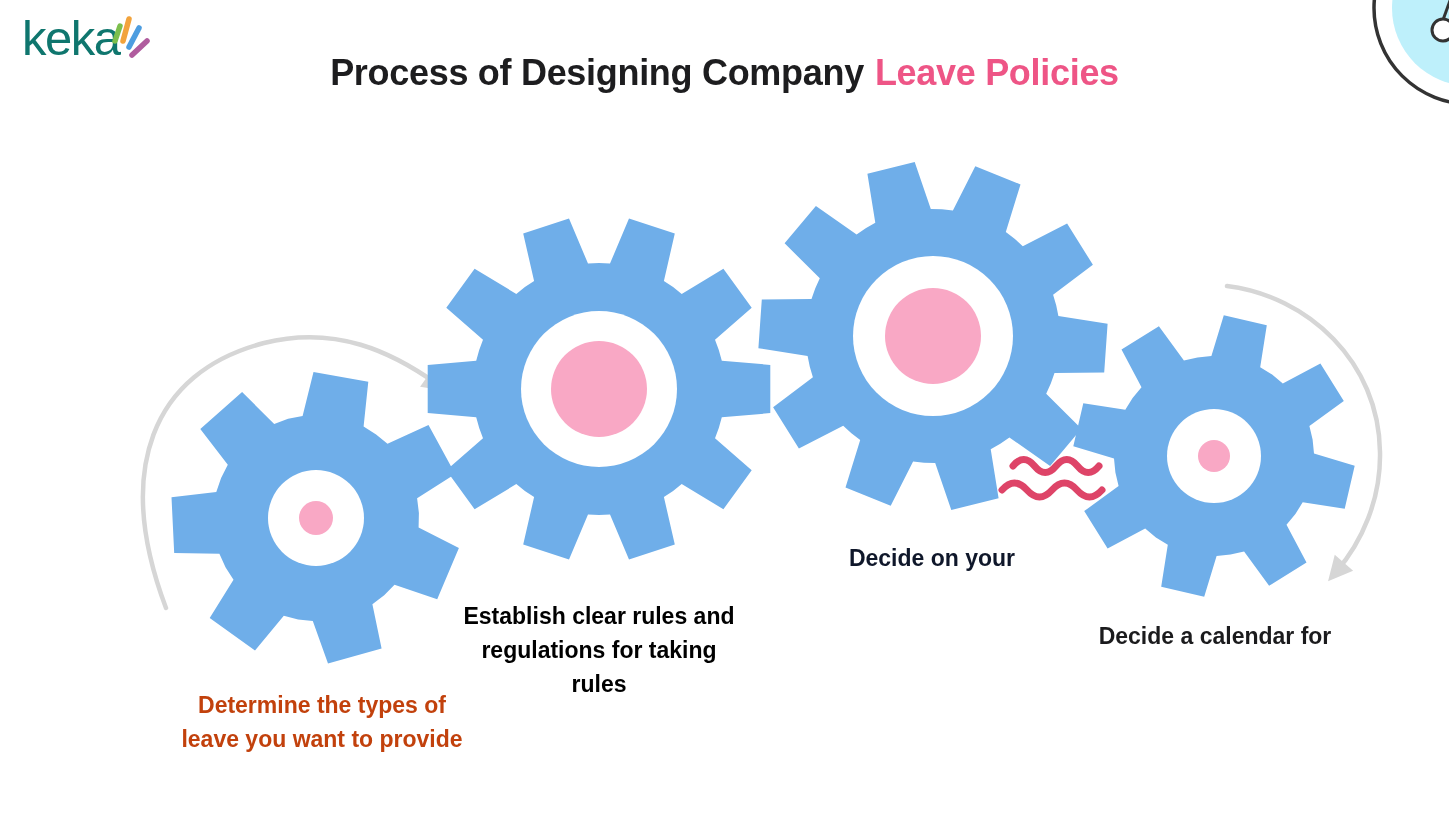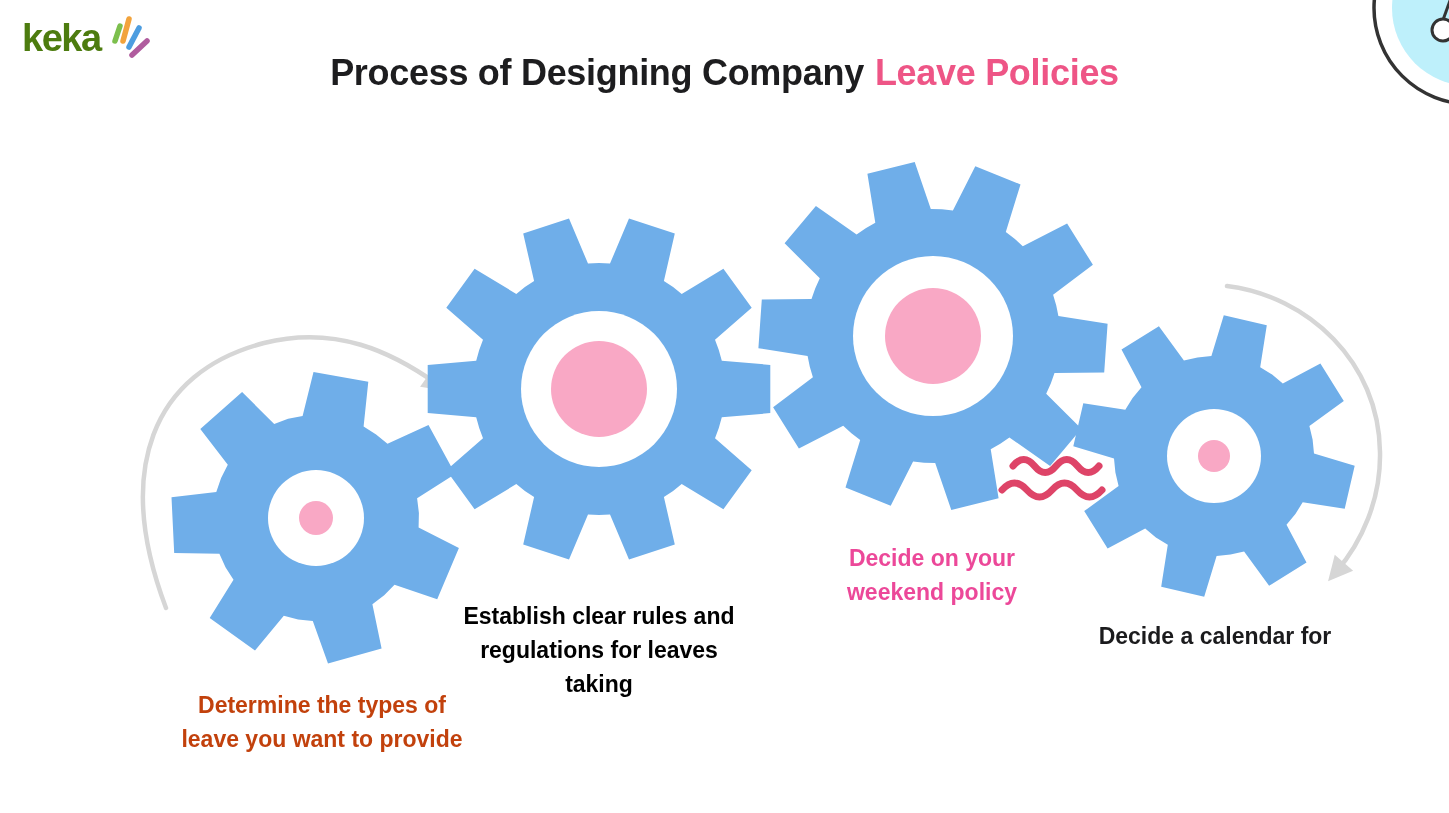--- a/index.html
+++ b/index.html
@@ -1,20 +1,20 @@
 <!DOCTYPE html>
 <html><head>
 <meta charset="utf-8">
 <style>
   html,body{margin:0;padding:0;background:#ffffff;}
   #page{position:relative;width:1449px;height:813px;background:#ffffff;overflow:hidden;
         font-family:"Liberation Sans",sans-serif;}
   
   .logo{position:absolute;left:22px;top:14px;width:160px;height:60px;}
-  .logo-text{font-size:38px;font-weight:700;letter-spacing:-1.5px;color:#4d7c0f;line-height:48px;}
+  .logo-text{font-size:49px;font-weight:400;letter-spacing:-1.5px;color:#0f766e;line-height:48px;}
   .sparkles{position:absolute;left:64px;top:-6px;}
   
   .title{position:absolute;top:52px;left:0;width:100%;margin:0;text-align:center;
          font-size:36px;font-weight:800;letter-spacing:-0.3px;color:#1d1d1f;}
   .title .pink{color:#EE5586;margin-left:11px;}
   
   #art{position:absolute;left:0;top:0;}
   
   .step{position:absolute;text-align:center;font-weight:700;font-size:23px;line-height:34px;color:#1b1b1d;}
   .step1{left:142px;top:688px;width:360px;}
@@ -76,24 +76,23 @@
       <circle cx="1443" cy="30" r="11" fill="#ffffff" stroke="#333333" stroke-width="3"></circle>
     </g>
   </svg>
 
   <div class="step step1" style="color: #c2410c;">
     <div>Determine the types of</div>
     <div>leave you want to provide</div>
   </div>
   <div class="step step2" style="color: #000000;">
     <div>Establish clear rules and</div>
-    <div>regulations for leaves</div>
-    <div>taking</div>
+    <div>regulations for taking</div>
+    <div>rules</div>
   </div>
-  <div class="step step3" style="color: #ec4899;">
+  <div class="step step3" style="color: #0f172a;">
     <div>Decide on your</div>
-    <div>weekend policy</div>
   </div>
   <div class="step step4" style="color: rgb(27, 27, 29);">
     <div>Decide a calendar for</div>
   </div>
 
 </div>
 
 </body></html>

